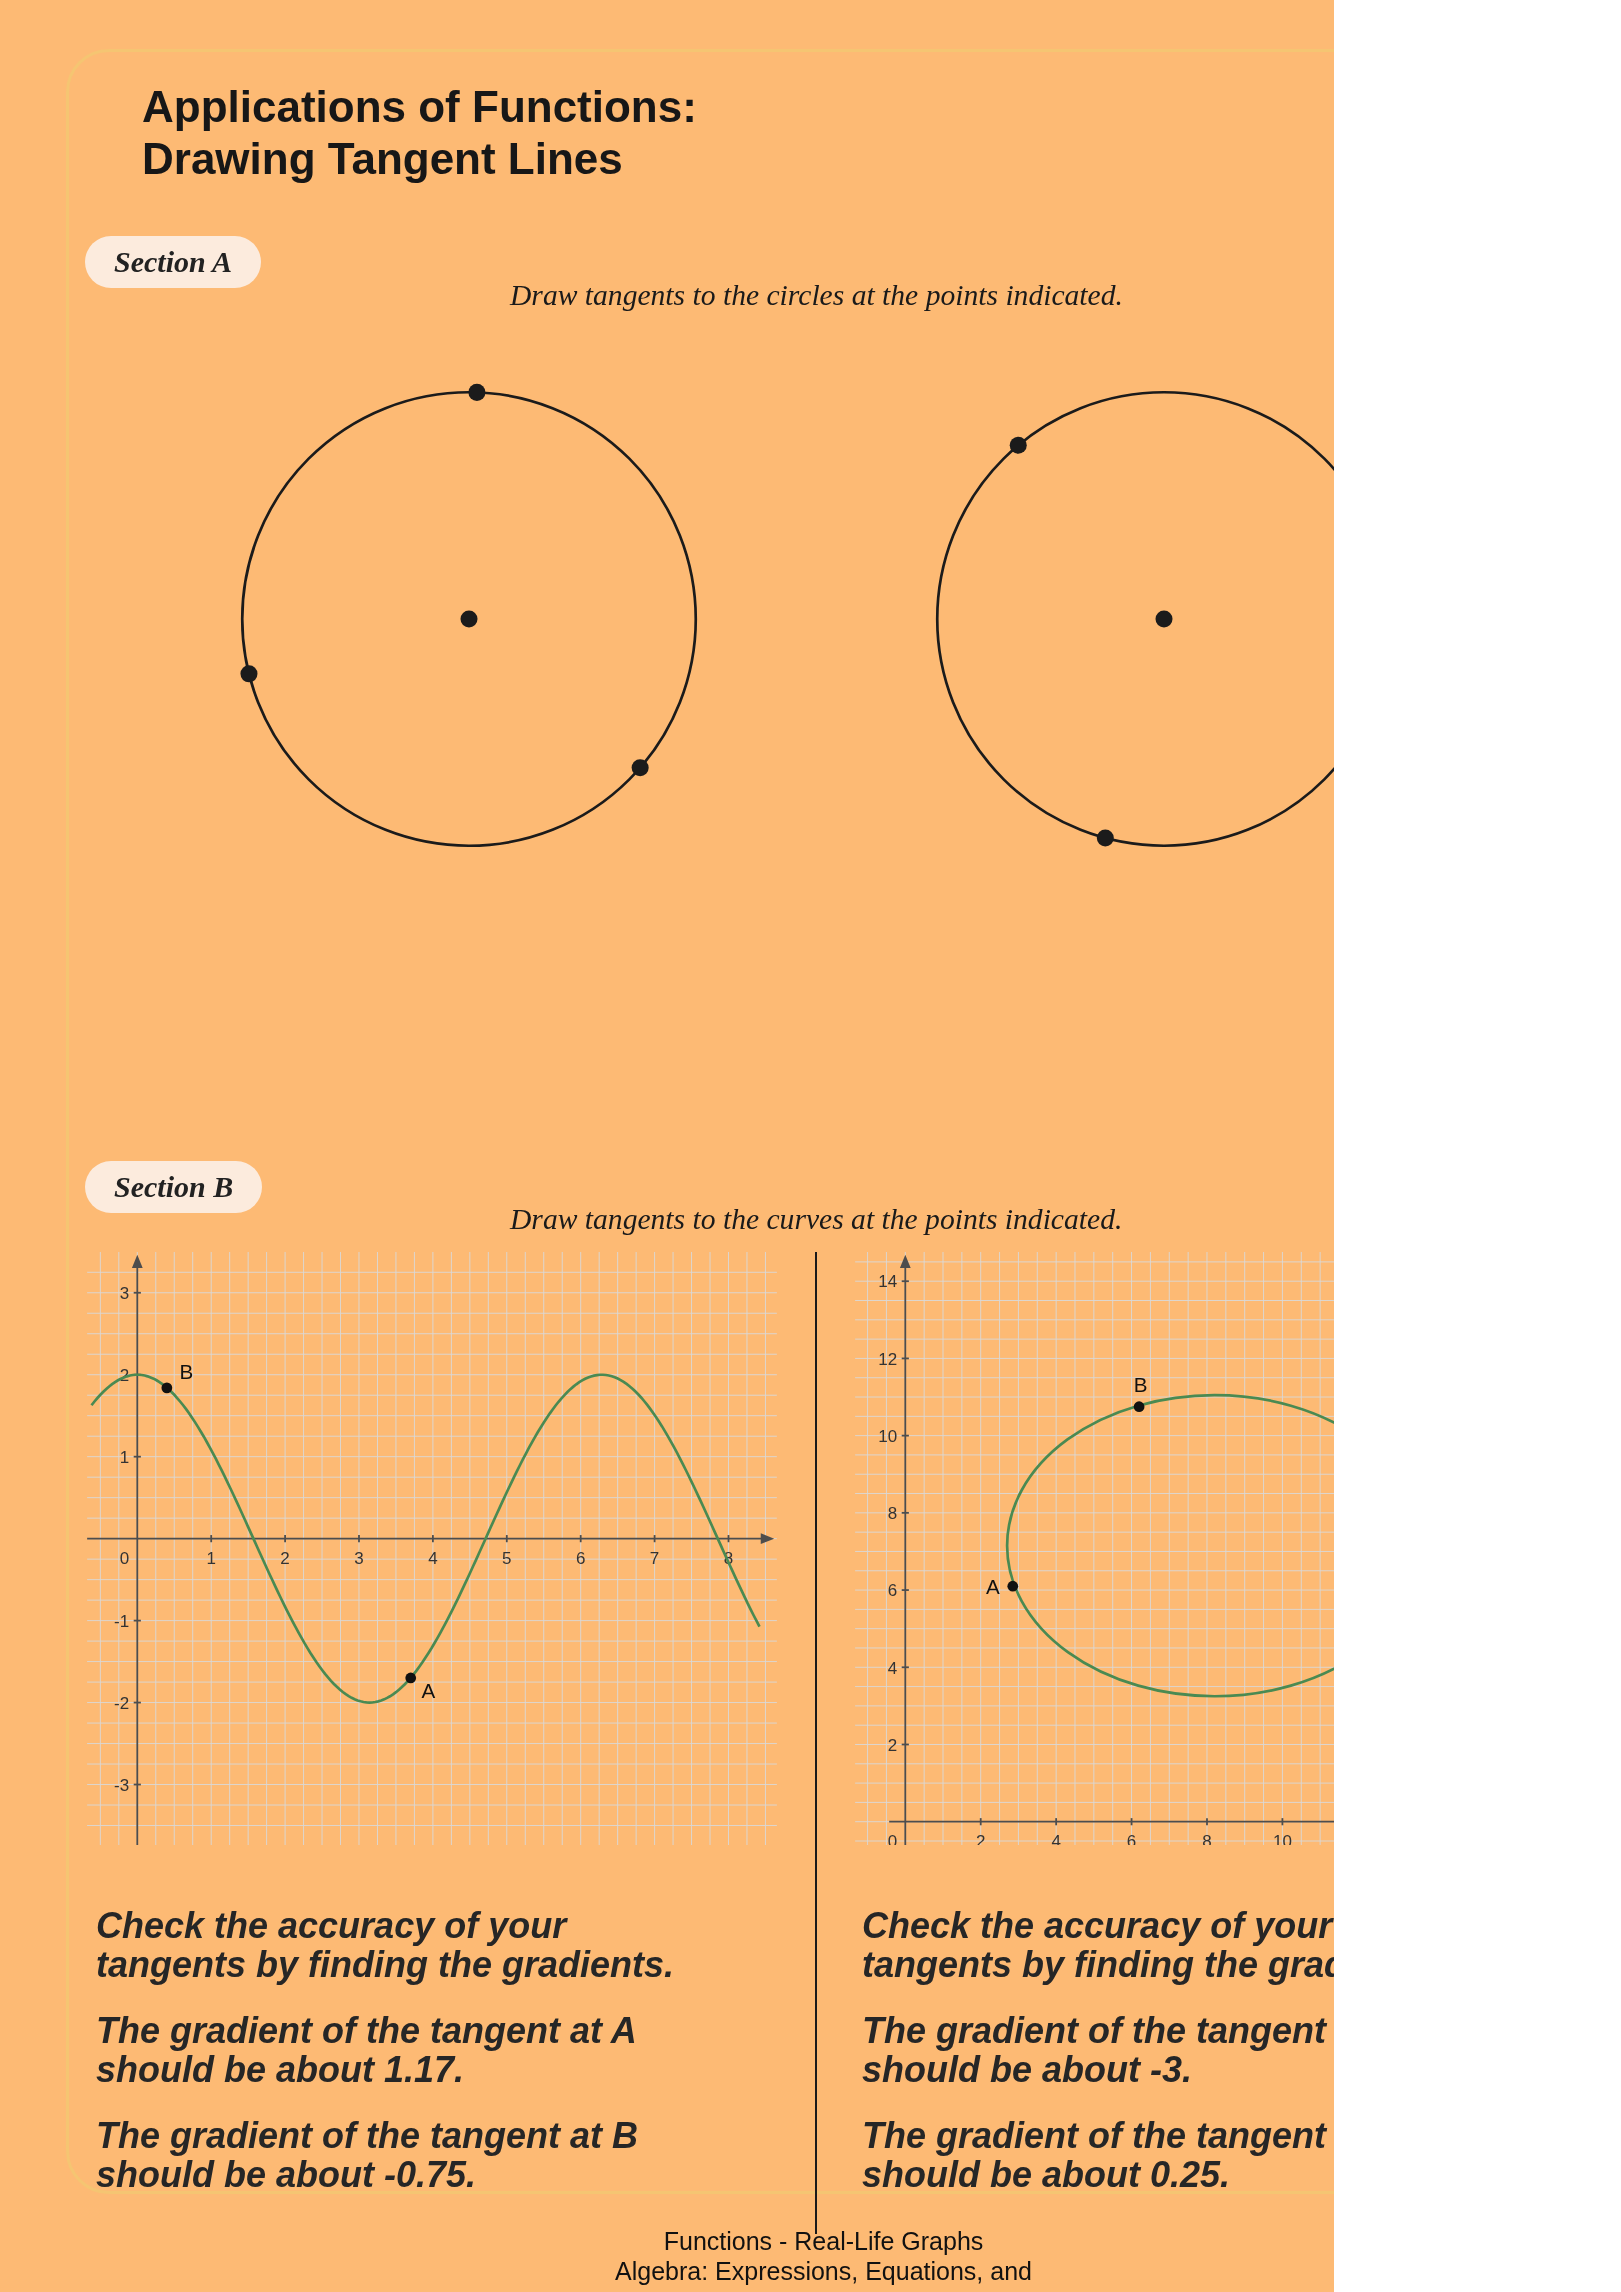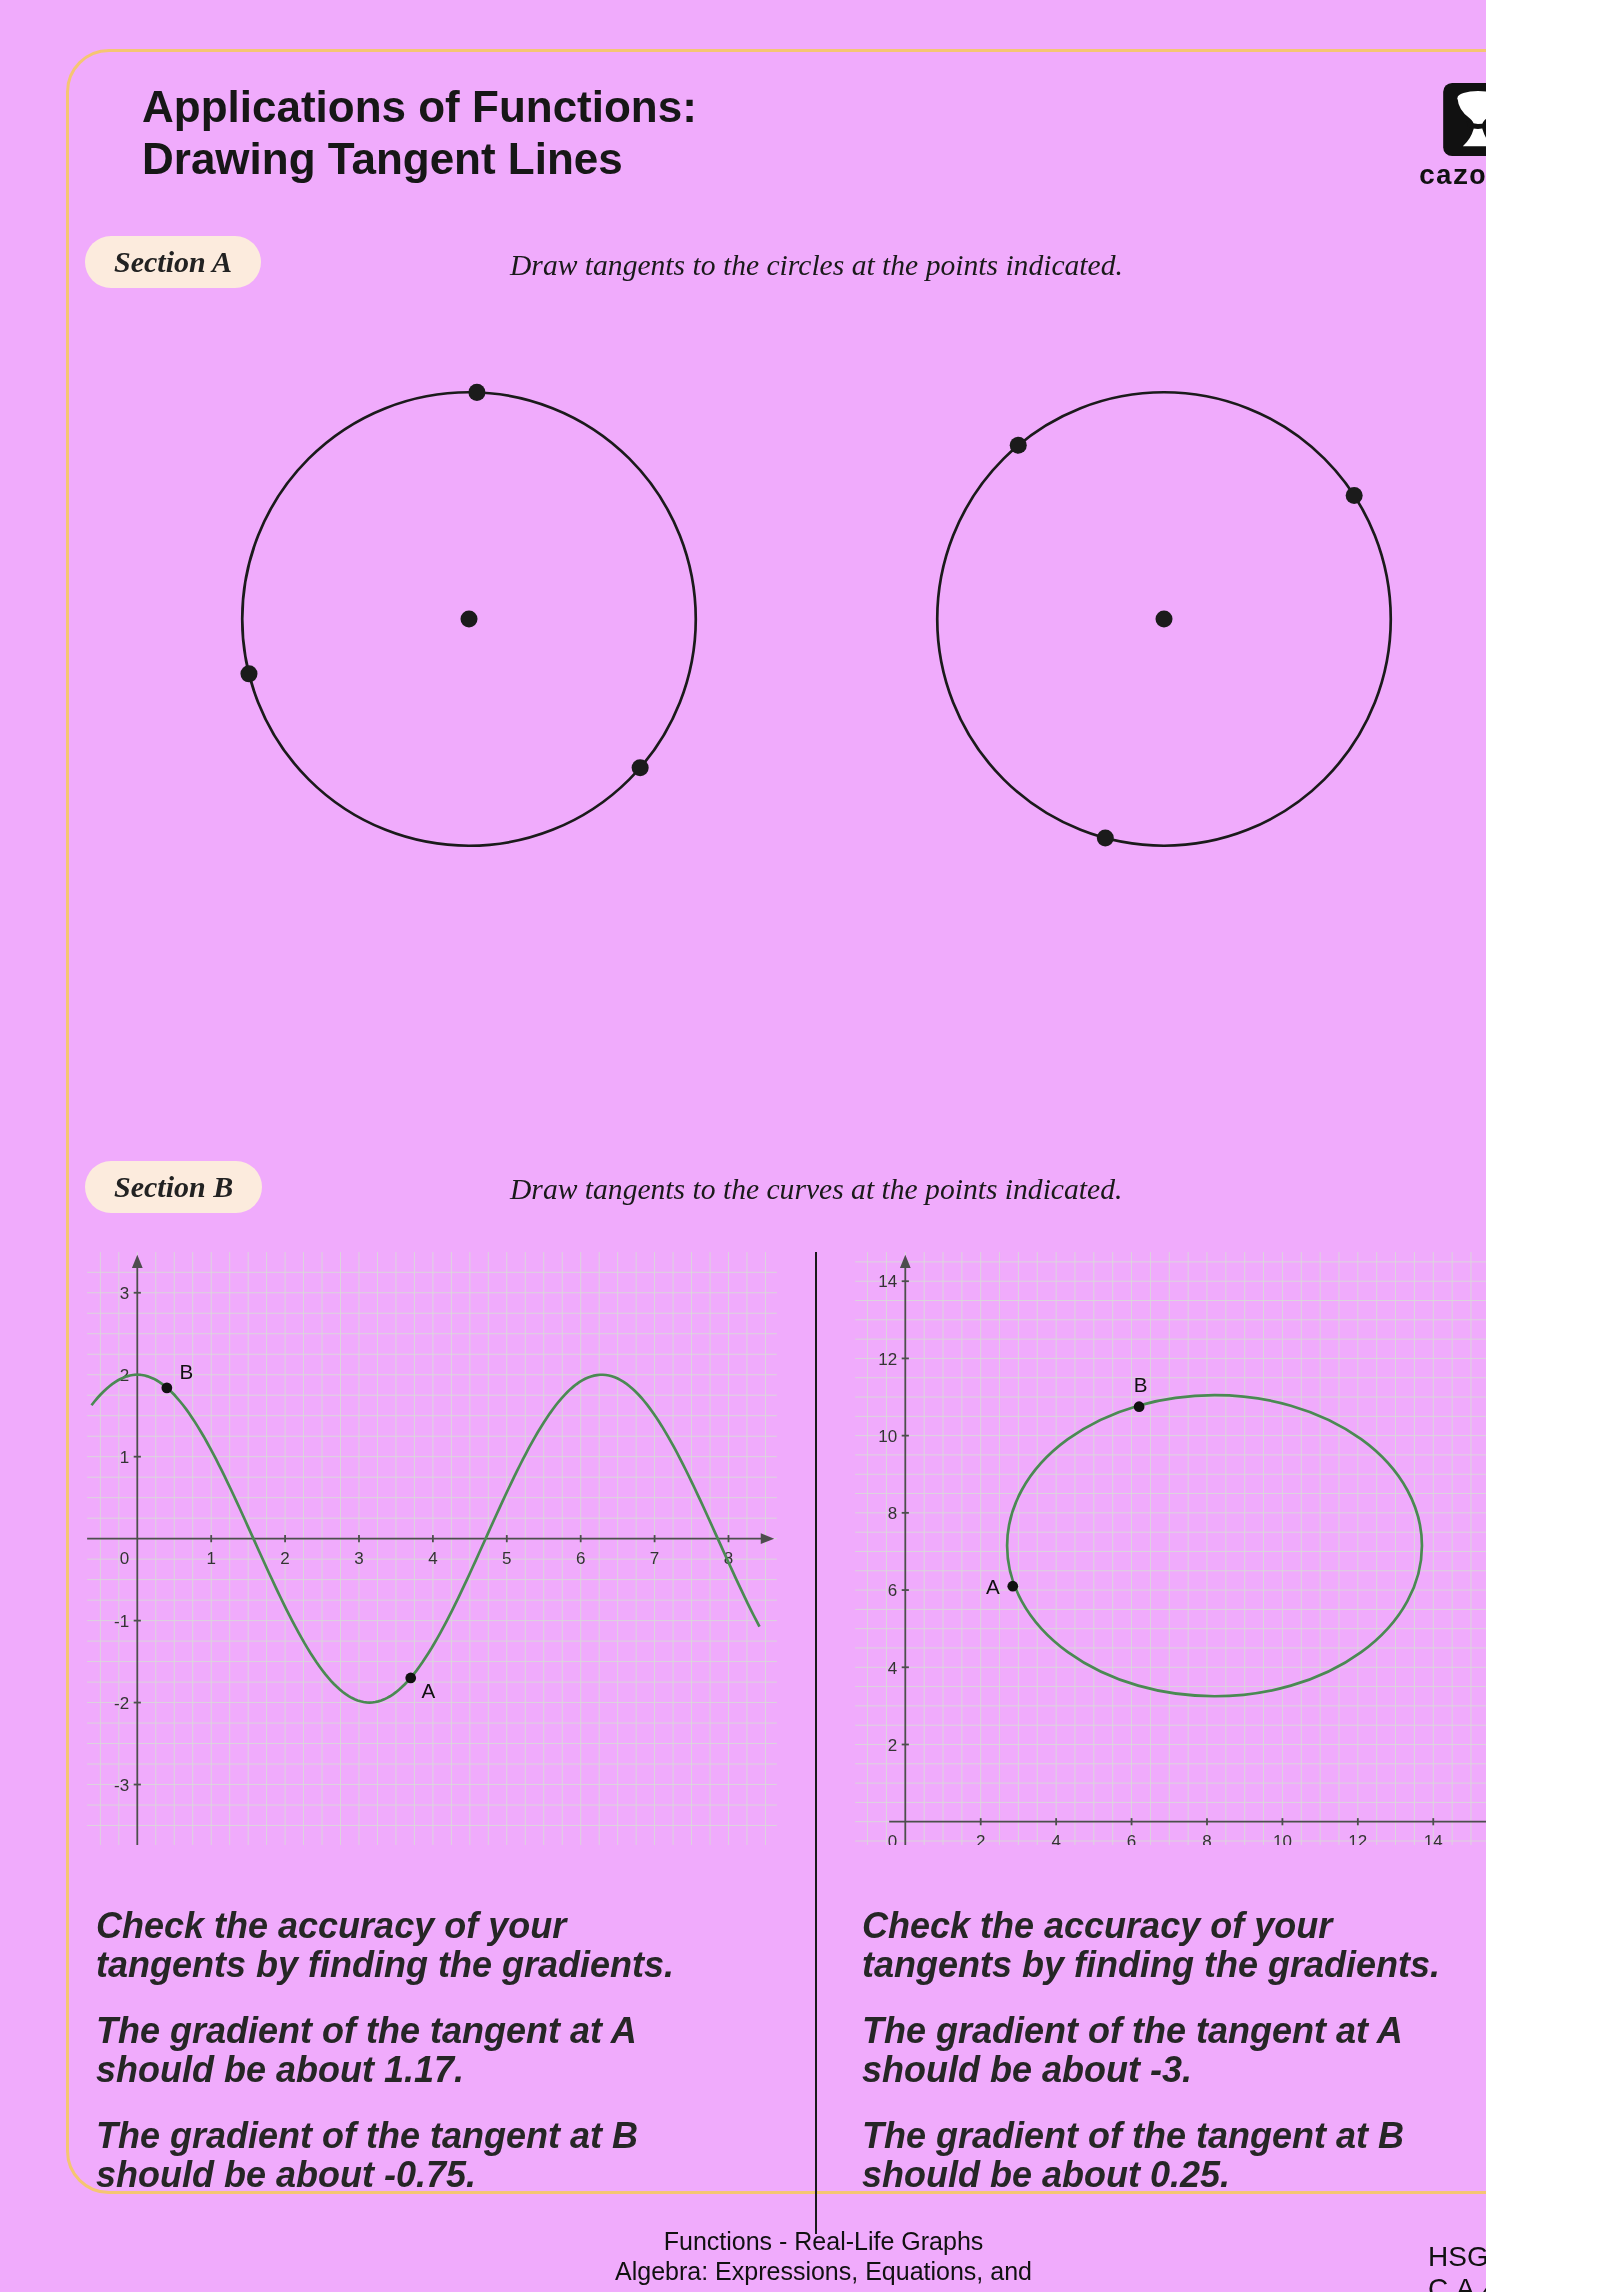--- a/index.html
+++ b/index.html
@@ -1,18 +1,18 @@
 <!DOCTYPE html>
 <html style="font-size:14.3px"><head>
 <meta charset="utf-8">
 <style>
   * { margin:0; padding:0; box-sizing:border-box; }
   html,body { background:#ffffff; }
   .page {
-    position:relative; width:1486px; height:2293px; background:#f0abfc;
+    position:relative; width:1334px; height:2293px; background:#fdba74;
     font-family:"Liberation Sans", sans-serif; overflow:hidden;
   }
   .frame {
     position:absolute; left:66px; top:49px; width:1489px; height:2145px;
     border:3.6px solid #f5c572; border-radius:43px;
   }
   .title {
     position:absolute; left:142px; top:81px;
     font-weight:bold; font-size:44px; line-height:52px; color:#171717;
   }
@@ -23,21 +23,21 @@
   .section-pill {
     position:absolute; height:52px; background:#fcebdd; border-radius:26px;
     display:flex; align-items:center; padding:0 29px;
     font-family:"Liberation Serif", serif; font-style:italic; font-weight:bold;
     font-size:30px; color:#222;
   }
   .pill-a { left:85px; top:236px; }
   .pill-b { left:85px; top:1161px; }
   .instruction {
     position:absolute; font-family:"Liberation Serif", serif; font-style:italic;
-    font-size:29.6px; color:#1a1a1a;
+    font-size:29.6px; color:#1a1a1a;margin-top:30px;
   }
   .instr-a { left:510px; top:249px; }
   .instr-b { left:510px; top:1173px; }
 
   .circle-svg { position:absolute; width:484px; height:484px; }
   .circle-left  { left:227px;  top:377px; }
   .circle-right { left:922px; top:377px; }
 
   .note {
     position:absolute; left:96px; top:1019px; width:1433px;

